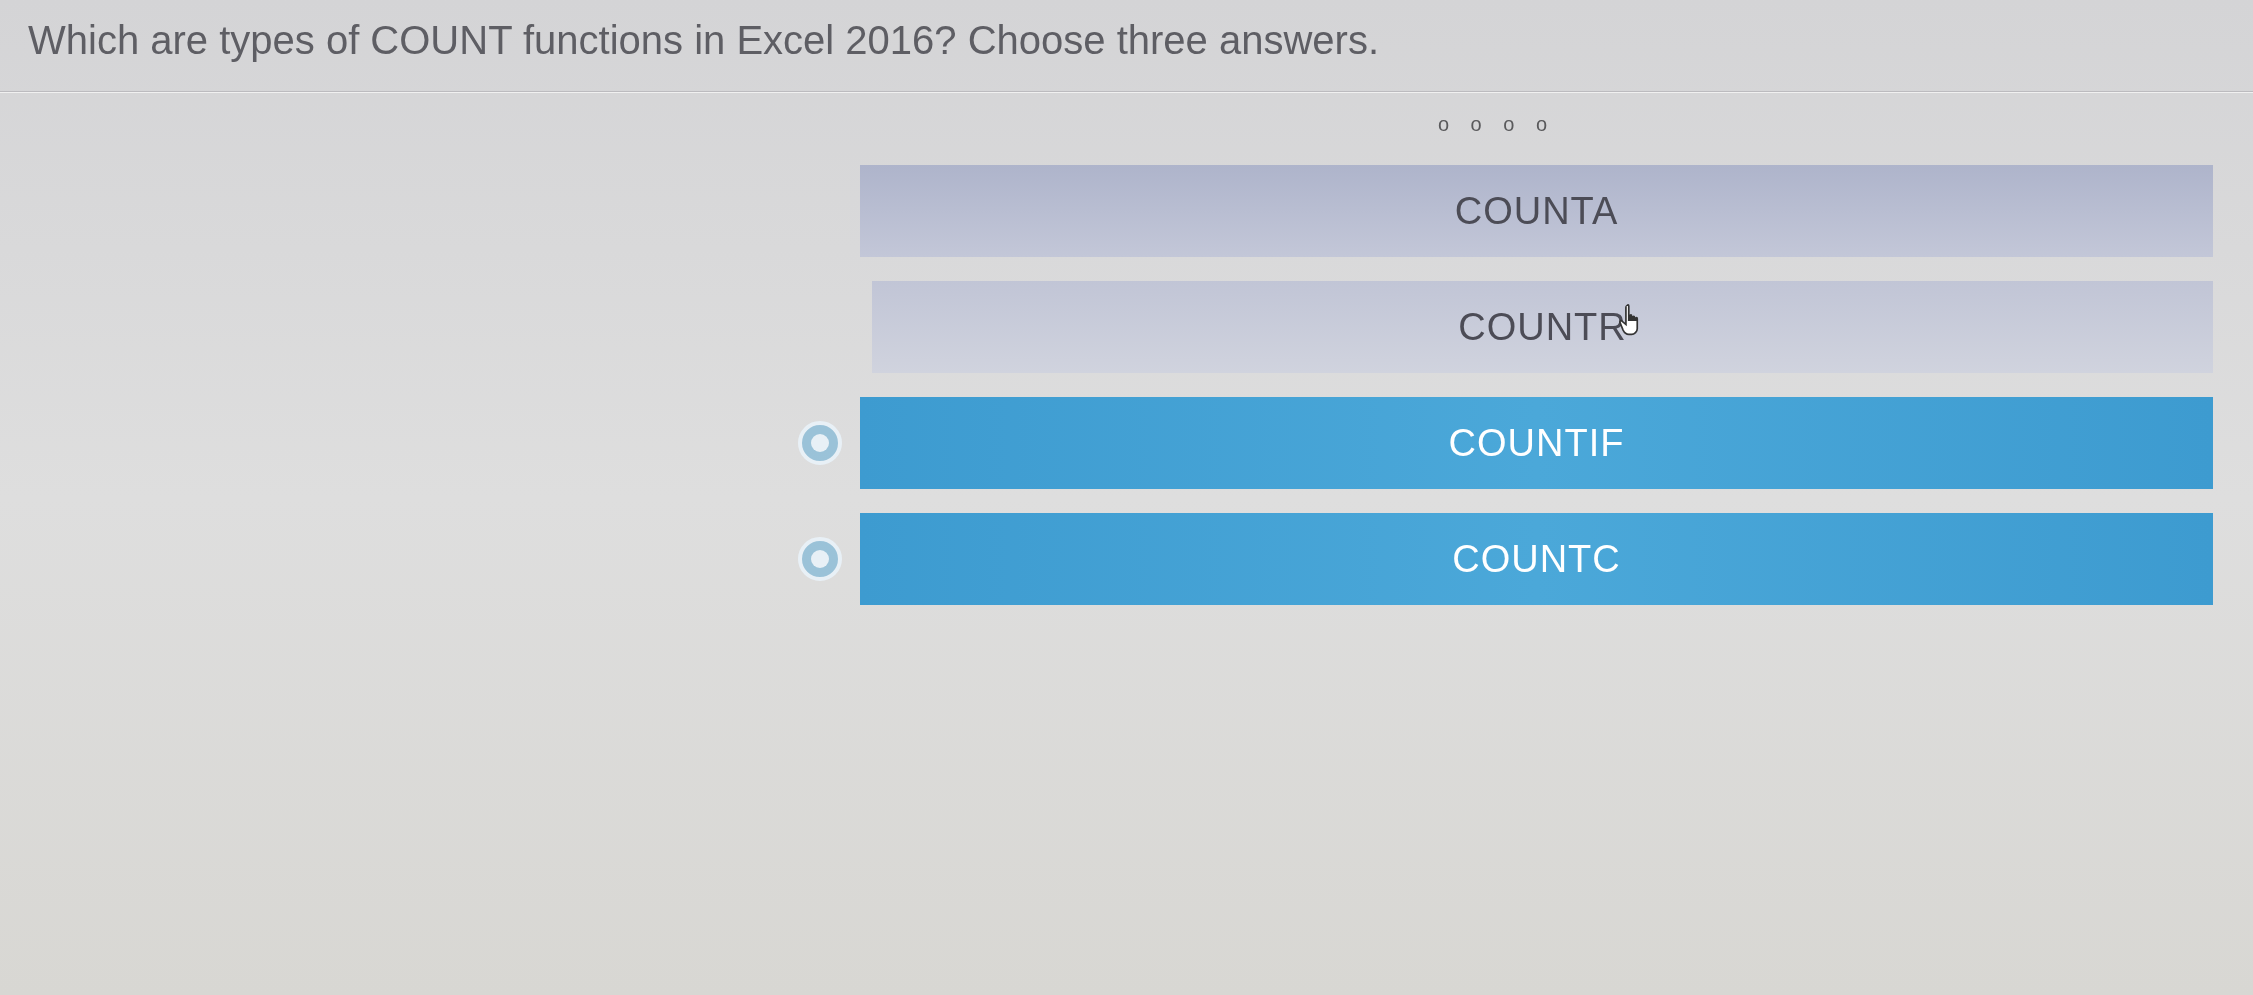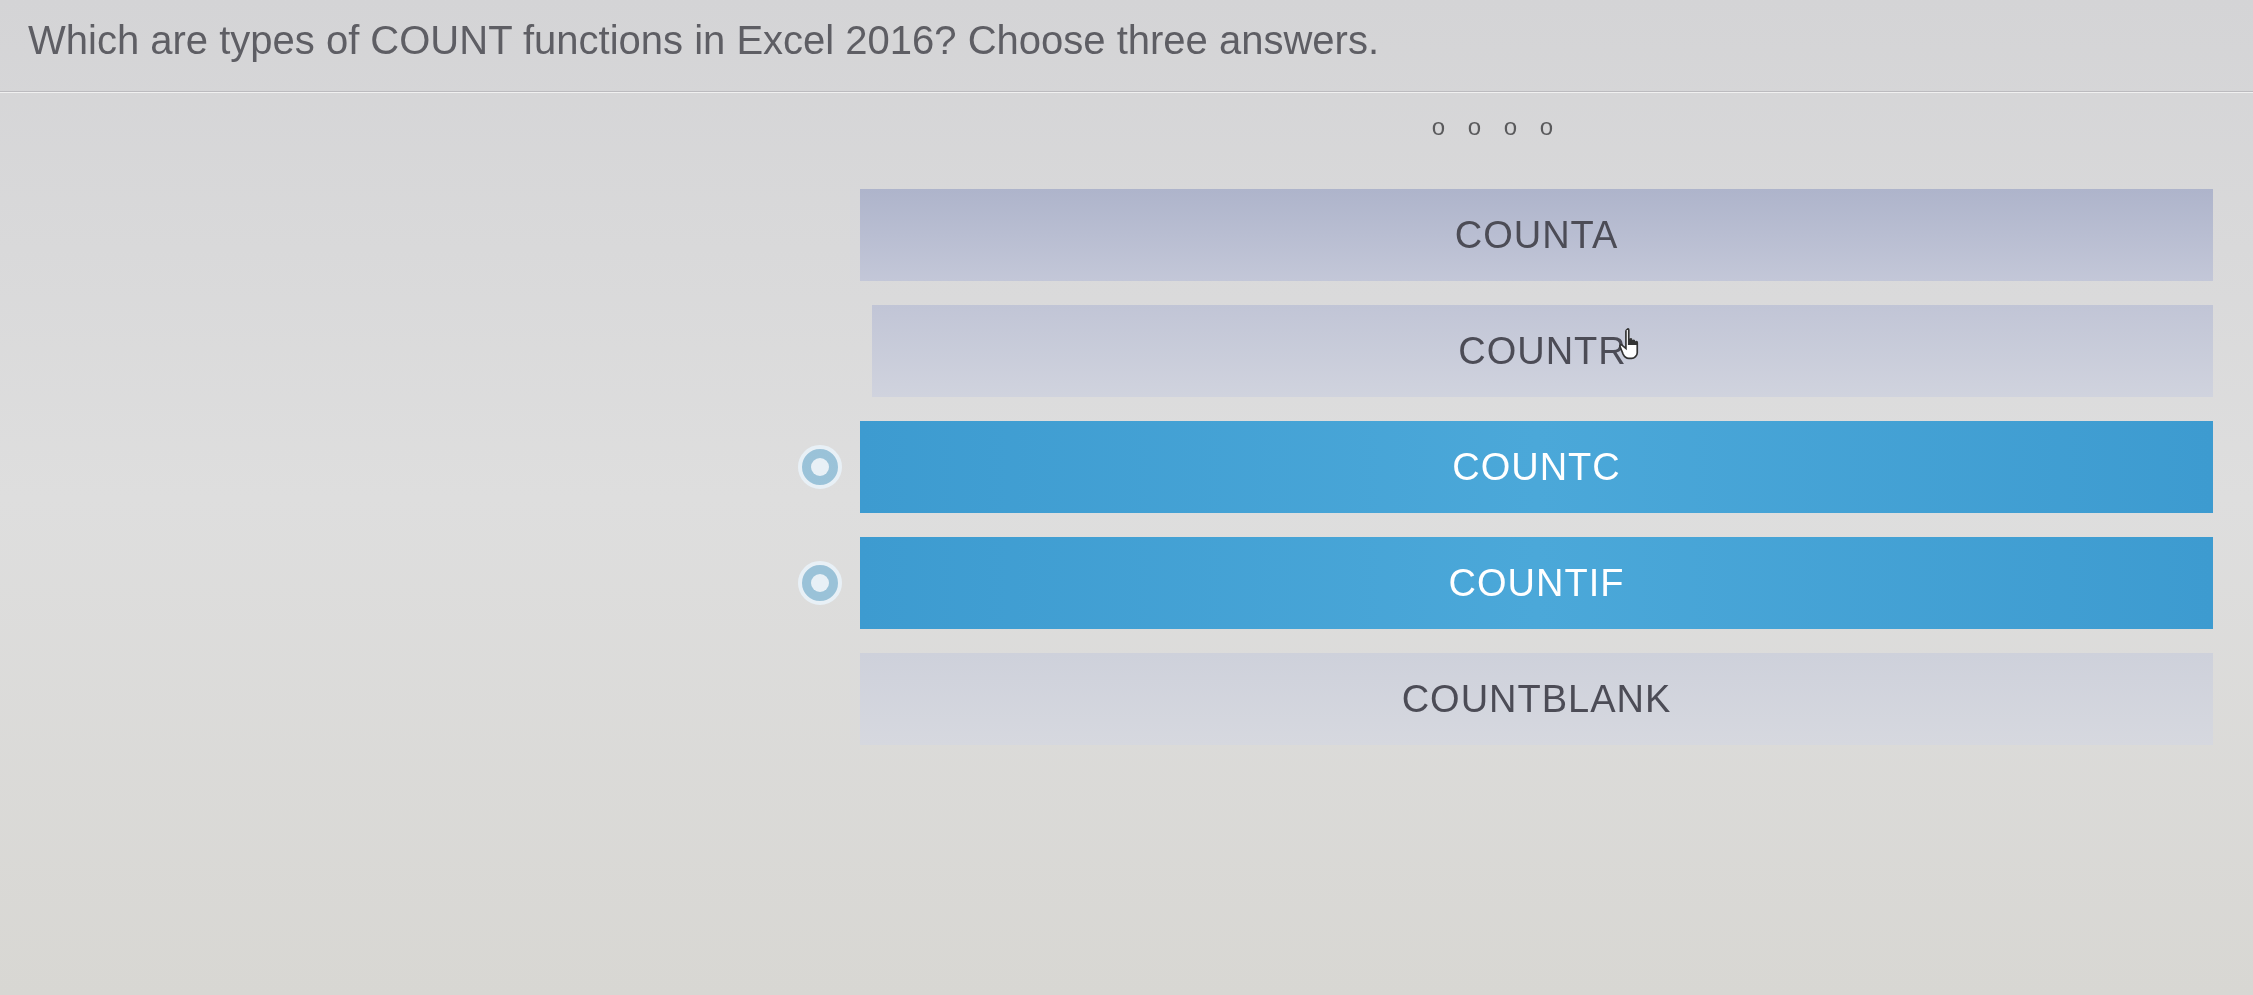--- a/index.html
+++ b/index.html
@@ -35,23 +35,23 @@
       flex: 0 0 780px;
     }
     .answers-area {
       flex: 1;
       padding-right: 40px;
     }
     .carousel-dots {
       display: flex;
       gap: 12px;
       justify-content: center;
-      margin-bottom: 48px;
+      margin-bottom: 29px;
       color: #5a5a5c;
-      font-size: 24px;
+      font-size: 20px;
       letter-spacing: 8px;
     }
     .option-row {
       display: flex;
       align-items: center;
       margin-bottom: 24px;
       height: 92px;
     }
     .radio-slot {
       width: 80px;
@@ -131,36 +131,30 @@
       </div>
     </div>
 
     <div class="option-row">
       <div class="radio-slot">
         <div class="radio-outer">
           <div class="radio-inner"></div>
         </div>
       </div>
       <div class="option-bar option-selected">
-        <span>COUNTC</span>
+        <span>COUNTIF</span>
       </div>
     </div>
 
     <div class="option-row">
       <div class="radio-slot">
         <div class="radio-outer">
           <div class="radio-inner"></div>
         </div>
       </div>
       <div class="option-bar option-selected">
-        <span>COUNTIF</span>
+        <span>COUNTC</span>
       </div>
     </div>
 
-    <div class="option-row">
-      <div class="radio-slot"></div>
-      <div class="option-bar option-blank">
-        <span>COUNTBLANK</span>
-      </div>
-    </div>
 
   </div>
 </div>
 
 </body></html>

